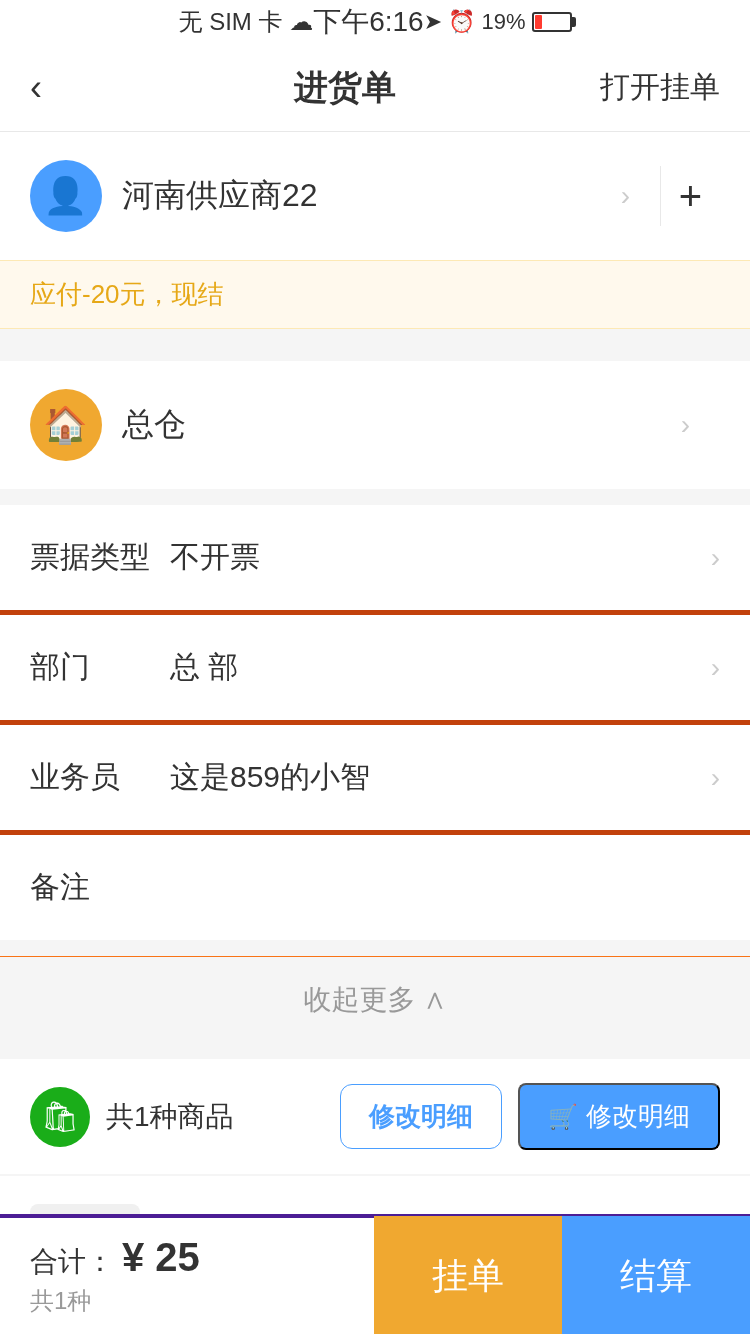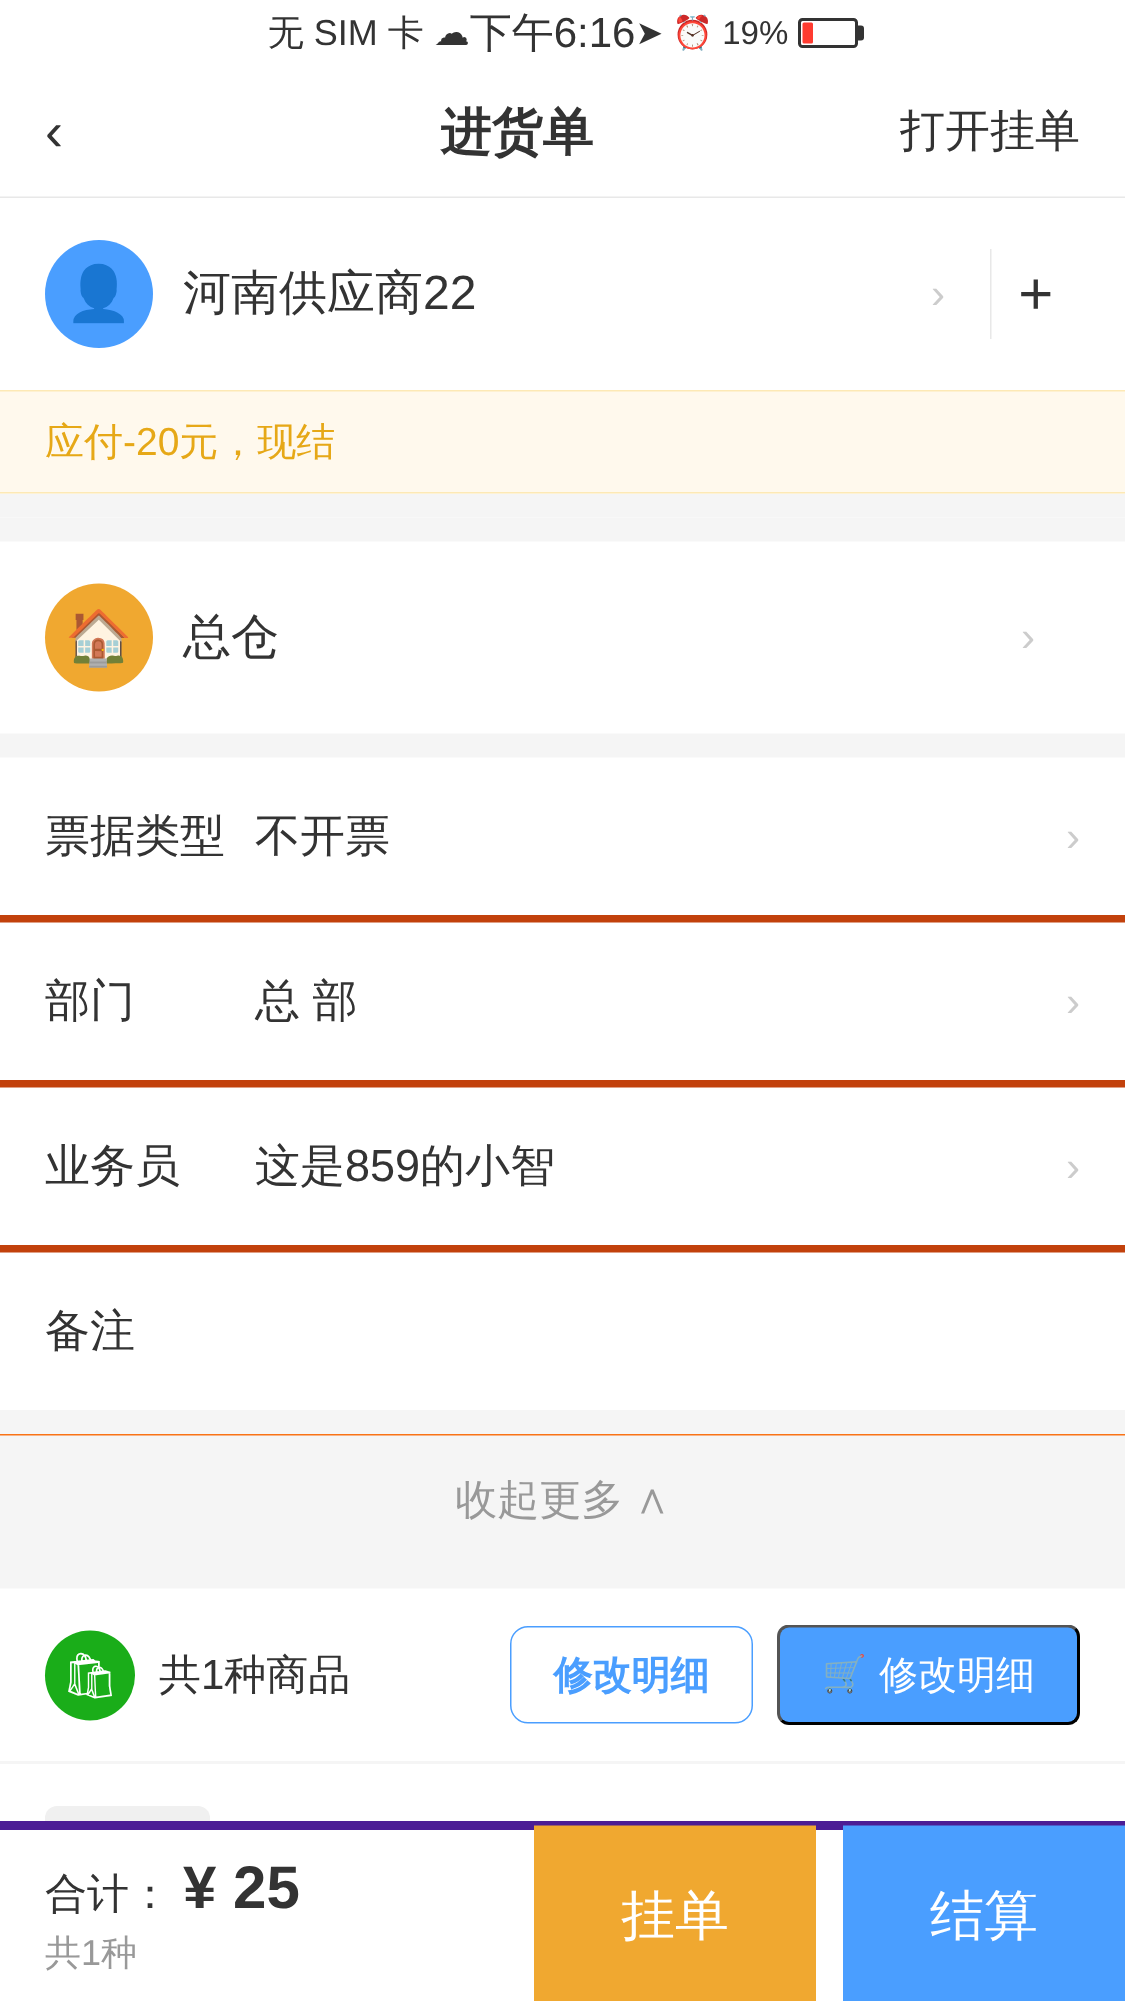--- a/index.html
+++ b/index.html
@@ -209,22 +209,21 @@
 
     
     .bottom-bar {
       position: fixed;
       bottom: 0;
       width: 750px;
       height: 120px;
       display: flex;
       align-items: center;
       background: #fff;
-      border-top: 6px solid #4c1d95;
-      gap: 18px;
+      border-top: 4px solid #4c1d95;
     }
     .total-section {
       flex: 1;
       padding: 0 30px;
     }
     .total-label { font-size: 28px; color: #333; display: flex; align-items: baseline; gap: 8px; }
     .total-amount { font-size: 40px; color: #333; font-weight: 600; }
     .total-count { font-size: 24px; color: #999; margin-top: 4px; }
     .btn-pending {
       width: 188px; height: 120px; background: #f0a830; color: #fff;

